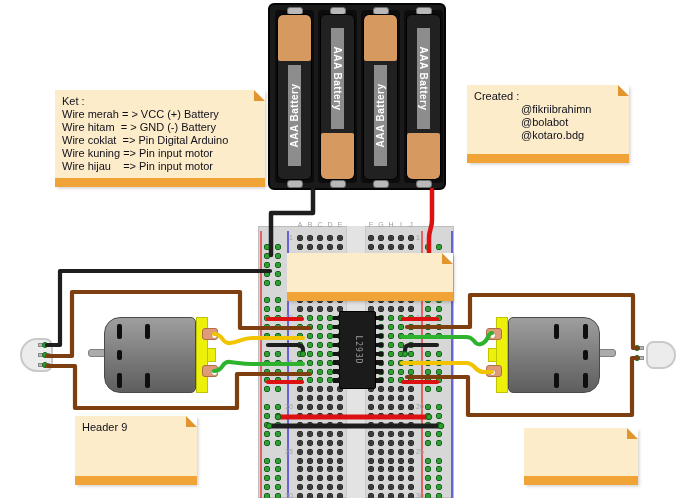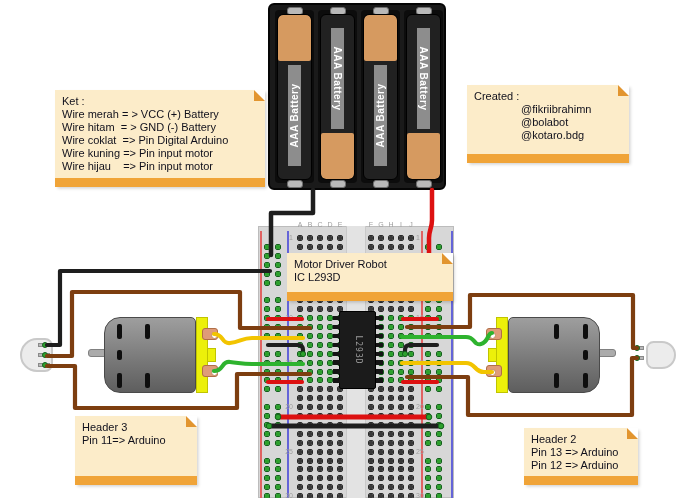--- a/index.html
+++ b/index.html
@@ -682,39 +682,29 @@
       <div class="line">Wire hitam  = &gt; GND (-) Battery</div>
       <div class="line">Wire coklat  =&gt; Pin Digital Arduino</div>
       <div class="line">Wire kuning =&gt; Pin input motor</div>
       <div class="line">Wire hijau    =&gt; Pin input motor</div>
     </div>
     <div class="bar"></div>
   </div>
 
   <div class="note" style="left:287px;top:253px;width:166px;height:48px;">
     <div class="fold"></div>
-    <div class="content">
-      <div class="line">Motor Driver Robot</div>
-      <div class="line">IC L293D</div>
-    </div>
     <div class="bar"></div>
   </div>
 
   <div class="note" style="left:75px;top:416px;width:122px;height:69px;">
     <div class="fold"></div>
     <div class="content">
-      <div class="line">Header 3</div>
-      <div class="line">Pin 11=&gt; Arduino</div>
+      <div class="line">Header 9</div>
     </div>
     <div class="bar"></div>
   </div>
 
   <div class="note" style="left:524px;top:428px;width:114px;height:57px;">
     <div class="fold"></div>
-    <div class="content">
-      <div class="line">Header 2</div>
-      <div class="line">Pin 13 =&gt; Arduino</div>
-      <div class="line">Pin 12 =&gt; Arduino</div>
-    </div>
     <div class="bar"></div>
   </div>
 
 </div>
 
 </body></html>

